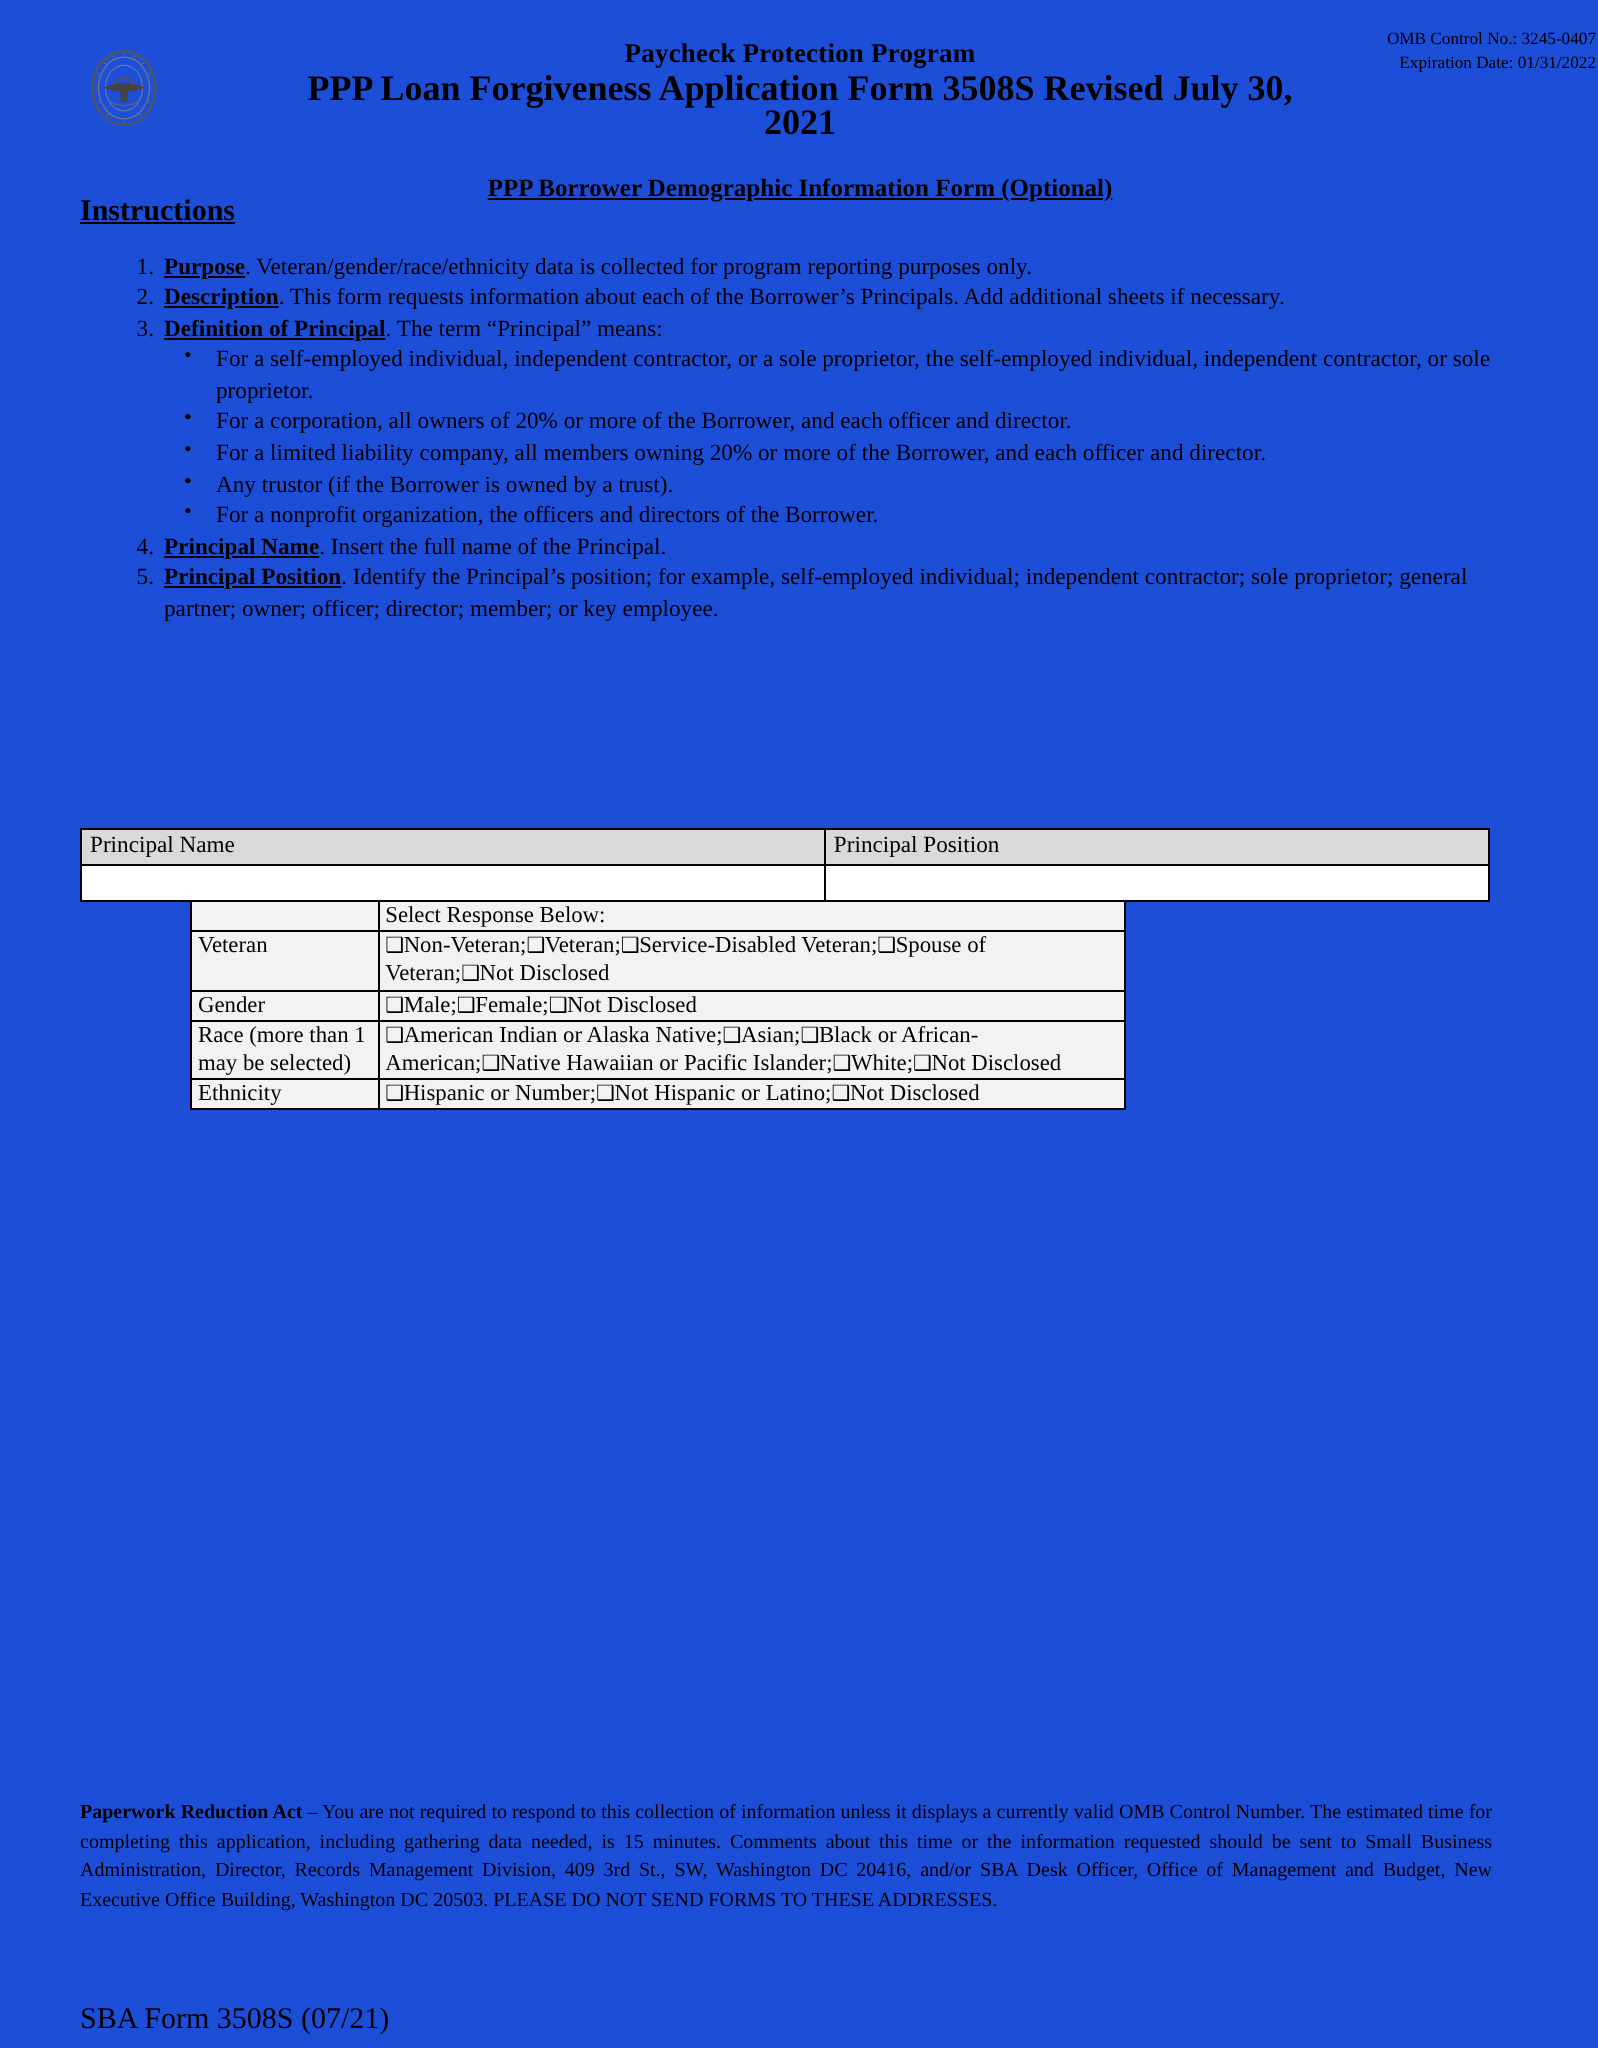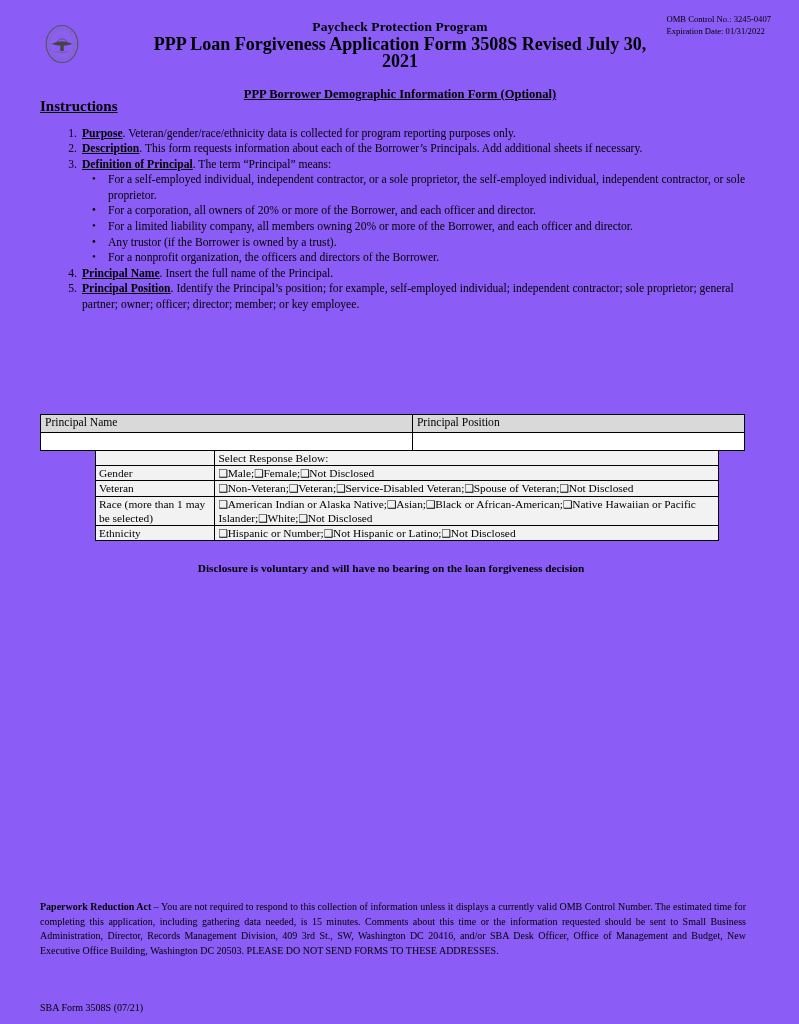--- a/index.html
+++ b/index.html
@@ -9,21 +9,21 @@
     background: #ffffff;
   }
   body {
     font-family: "Liberation Serif", "DejaVu Serif", serif;
     color: #000000;
   }
   .page {
     position: relative;
     width: 799px;
     height: 1024px;
-    background: #8b5cf6;
+    background: #1d4ed8;
     overflow: hidden;
     box-sizing: border-box;
     text-decoration: underline;
   }
 
   
   .header {
     position: relative;
     height: 92px;
   }
@@ -55,23 +55,23 @@
   }
   .title-optional {
     font-size: 12.5px;
     font-weight: bold;
     text-decoration: underline;
     margin-top: 17px;
     display: inline-block;
   }
   .omb {
     position: absolute;
-    right: 28px;
+    right: 1px;
     top: 14px;
-    text-align: left;
+    text-align: right;
     font-size: 8.6px;
     line-height: 11.5px;
   }
 
   
   .instructions-heading {
     position: absolute;
     left: 40px;
     top: 98px;
     font-size: 15px;
@@ -142,21 +142,21 @@
     height: 15px;
   }
   .col-a { width: 372px; }
   .col-b { width: 331px; }
 
   
   .tbl-demo {
     position: absolute;
     left: 95px;
     top: 450px;
-    width: 624px;
+    width: 468px;
     border-collapse: collapse;
     font-size: 11.4px;
   }
   .tbl-demo td {
     border: 1px solid #000;
     padding: 0px 3px;
     vertical-align: top;
     background: #f2f2f2;
     line-height: 14.2px;
   }
@@ -189,21 +189,21 @@
     width: 706px;
     font-size: 10px;
     line-height: 14.6px;
     text-align: justify;
   }
   .pra b { font-weight: bold; }
   .formno {
     position: absolute;
     left: 40px;
     top: 1002px;
-    font-size: 10px;
+    font-size: 15px;
   }
 </style>
 </head>
 <body>
 
 <div class="page">
 
   <div class="header">
 
     <div class="seal">
@@ -319,40 +319,39 @@
     </table>
 
   <table class="tbl-demo">
     <tbody>
         <tr>
       <td class="cat"></td>
       <td class="resp">Select Response Below:</td>
     </tr>
 
     <tr>
+      <td class="cat">Veteran</td>
+      <td class="resp"><span class="cb">❑</span><span>Non-Veteran;</span><span class="cb">❑</span><span>Veteran;</span><span class="cb">❑</span><span>Service-Disabled Veteran;</span><span class="cb">❑</span><span>Spouse of Veteran;</span><span class="cb">❑</span><span>Not Disclosed</span></td>
+    </tr>
+
+    <tr>
       <td class="cat">Gender</td>
       <td class="resp"><span class="cb">❑</span><span>Male;</span><span class="cb">❑</span><span>Female;</span><span class="cb">❑</span><span>Not Disclosed</span></td>
     </tr>
 
     <tr>
-      <td class="cat">Veteran</td>
-      <td class="resp"><span class="cb">❑</span><span>Non-Veteran;</span><span class="cb">❑</span><span>Veteran;</span><span class="cb">❑</span><span>Service-Disabled Veteran;</span><span class="cb">❑</span><span>Spouse of Veteran;</span><span class="cb">❑</span><span>Not Disclosed</span></td>
-    </tr>
-
-    <tr>
       <td class="cat">Race (more than 1 may be selected)</td>
       <td class="resp"><span class="cb">❑</span><span>American Indian or Alaska Native;</span><span class="cb">❑</span><span>Asian;</span><span class="cb">❑</span><span>Black or African-American;</span><span class="cb">❑</span><span>Native Hawaiian or Pacific Islander;</span><span class="cb">❑</span><span>White;</span><span class="cb">❑</span><span>Not Disclosed</span></td>
     </tr>
 
     <tr>
       <td class="cat">Ethnicity</td>
       <td class="resp"><span class="cb">❑</span><span>Hispanic or Number;</span><span class="cb">❑</span><span>Not Hispanic or Latino;</span><span class="cb">❑</span><span>Not Disclosed</span></td>
     </tr>
   </tbody>
     </table>
 
-  <div class="disclosure">Disclosure is voluntary and will have no bearing on the loan forgiveness decision</div>
 
   <div class="pra"><b>Paperwork Reduction Act</b><span> – You are not required to respond to this collection of information unless it displays a currently valid OMB Control Number. The estimated time for completing this application, including gathering data needed, is 15 minutes.  Comments about this time or the information requested should be sent to Small Business Administration, Director, Records Management Division, 409 3rd St., SW, Washington DC 20416, and/or SBA Desk Officer, Office of Management and Budget, New Executive Office Building, Washington DC 20503.  PLEASE DO NOT SEND FORMS TO THESE ADDRESSES.</span></div>
 
   <div class="formno">SBA Form 3508S (07/21)</div>
 
 </div>
 
 </body></html>

